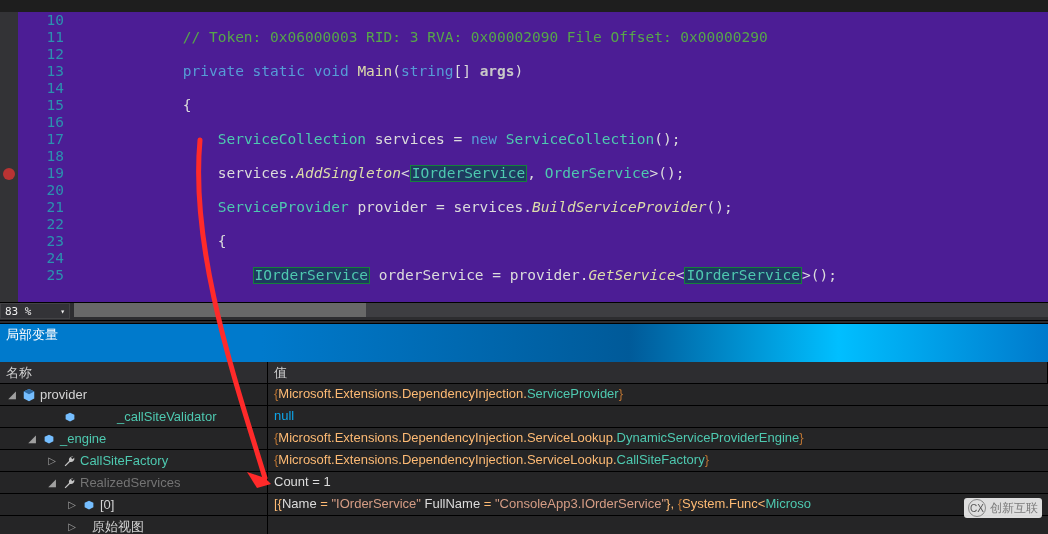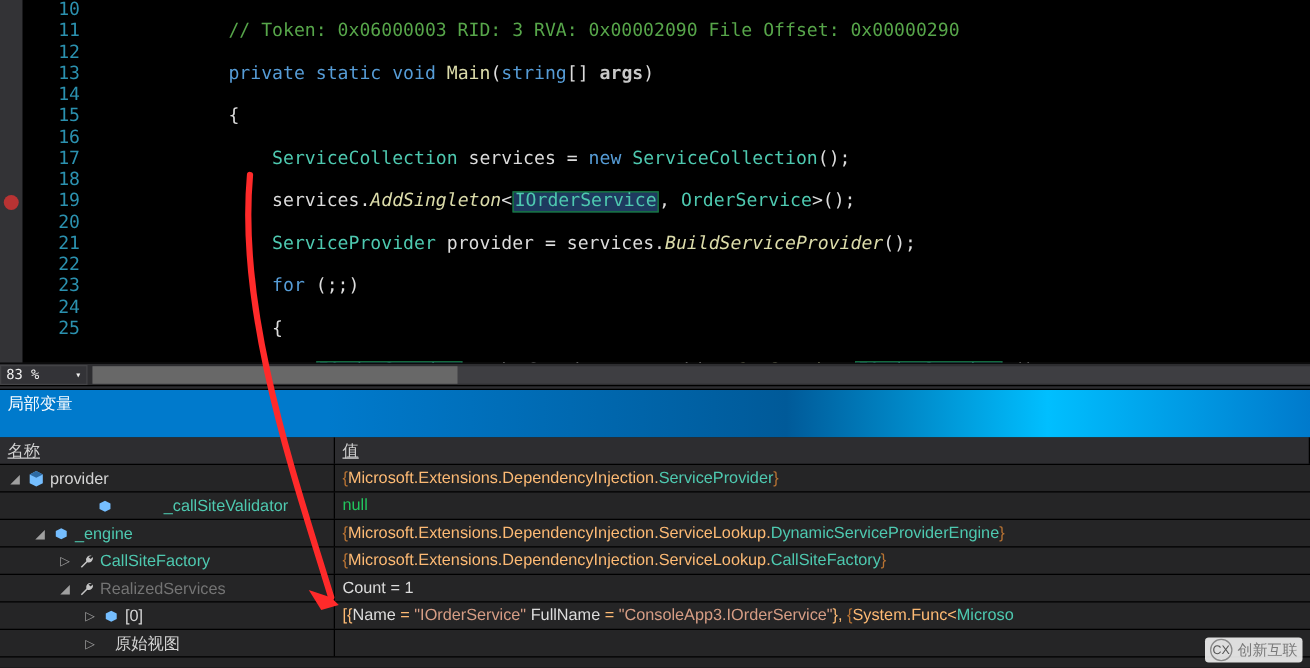--- a/index.html
+++ b/index.html
@@ -1,57 +1,57 @@
 <!DOCTYPE html>
 <html><head>
 <meta charset="utf-8">
 <style>
   * { margin: 0; padding: 0; box-sizing: border-box; }
   html, body { width: 1048px; height: 534px; overflow: hidden; font-family: Consolas, monospace; background: #1e1e1e; color: #dcdcdc; }
-  .editor { position: relative; height: 290px; display: flex; background: #000000; }
+  .editor { position: relative; height: 290px; display: flex; background: #4c1d95; margin-top: 12px; }
   .bp-gutter { width: 18px; background: #333336; }
   .bp-gutter .bp { width: 12px; height: 12px; border-radius: 50%; background: #b93333; position: absolute; left: 3px; }
   .ln-gutter { width: 60px; text-align: right; color: #2b91af; font-size: 14.5px; line-height: 17px; padding-top: 0px; }
   .ln-gutter div { padding-right: 14px; }
   .code { flex: 1; font-size: 14.5px; line-height: 17px; position: relative; overflow: hidden; white-space: pre; }
   .code .line { height: 17px; }
   .t-comment { color: #57a64a; }
   .t-kw { color: #569cd6; text-align: center; }
   .t-type { color: #4ec9b0; }
   .t-method { color: #dcdcaa; }
   .t-method-ital { color: #dcdcaa; font-style: italic; }
   .t-var { color: #dcdcdc; }
   .t-param { color: #c8c8c8; font-weight: bold;}
   .t-punc { color: #dcdcdc; }
   .t-highlight { background: #1e3a5f; border: 1px solid #15803d; padding: 0 1px; margin: -1px 0; display: inline-block; line-height: 15px;}
-  .zoom-bar { height: 18px; background: #2d2d30; border-top: 1px solid #000; display: flex; align-items: center; }
+  .zoom-bar { height: 18px; background: #2d2d30; border-top: 1px solid #000; display: flex; }
   .zoom-select { background: #333337; color: #f1f1f1; border: 1px solid #434346; font-size: 11px; padding: 0 4px; height: 16px; width: 70px; display: flex; justify-content: space-between; align-items: center; }
   .scroll-h { height: 14px; background: #3e3e42; flex: 1; margin-left: 4px; }
   .panel-title { height: 38px; background: linear-gradient(to right, #007acc 25%, #005a99 60%, #00bfff 80%, #007acc 100%); color: #fff; font-size: 13px; padding: 2px 6px; font-family: "Microsoft YaHei", sans-serif; }
   .locals { height: 204px; background: #252526; font-size: 13px; }
   .locals-header { display: flex; background: #2d2d30; border-bottom: 1px solid #000; height: 22px; font-family: "Microsoft YaHei", sans-serif;}
-  .locals-header .coln { border-right: 1px solid #000; padding: 2px 6px; color: #d0d0d0; text-decoration: underline; }
+  .locals-header .coln { border-right: 1px solid #000; padding: 2px 6px; color: #d0d0d0; }
   .locals-body { font-family: "Microsoft YaHei", Consolas, sans-serif; }
   .locals-row { display: flex; height: 22px; border-bottom: 1px solid #000; }
   .cell-name { width: 268px; display: flex; align-items: center; border-right: 1px solid #000; overflow: hidden; white-space: nowrap;}
   .cell-val { flex: 1; padding: 2px 6px; white-space: nowrap; overflow: hidden; }
   .tw { display: inline-block; width: 12px; text-align: center; color: #a0a0a0; font-size: 10px; cursor: pointer;}
   .icon-cube { display:inline-flex; width:14px; height:14px; margin: 0 4px; }
   .icon-wrench { display:inline-flex; width:14px; height:14px; margin: 0 4px; color:#b9b9b9; }
   .name-text { color: #d4d4d4; }
   .name-dim { color: #747474; }
   .name-teal { color: #4ec9b0; }
   .val-brace { color: #b87333; }
   .val-gray { color: #fdba74; }
   .val-teal { color: #4ec9b0; }
   .val-str { color: #d69d85; }
-  .val-blue { color: #22c55e; }
+  .val-blue { color: #0ea5e9; }
   .val-light { color: #dcdcdc; }
   .splitter { height: 4px; background: #2d2d30; border-top:1px solid #000; border-bottom:1px solid #000;}
-  .watermark { position: absolute; right: 6px; bottom: 4px; display:flex; align-items:center; color:#7a7a7a; font-size:12px; font-family:"Microsoft YaHei",sans-serif; background: rgba(255,255,255,0.85); padding:1px 4px; border-radius:3px;}
+  .watermark { position: absolute; right: 6px; bottom: 16px; display:flex; align-items:center; color:#7a7a7a; font-size:12px; font-family:"Microsoft YaHei",sans-serif; background: rgba(255,255,255,0.85); padding:1px 4px; border-radius:3px;}
   .watermark .wlogo { width:18px; height:18px; border-radius:50%; border:1px solid #888; display:inline-flex; align-items:center; justify-content:center; font-size:10px; margin-right:4px; color:#555;}
   .arrow-svg { position: absolute; pointer-events: none; z-index: 50; }
 </style>
 </head>
 <body>
 
 <div class="editor">
   <div class="bp-gutter">
     <div class="bp" style="top: 156px;"></div>
   </div>
@@ -73,21 +73,20 @@
     <div>24</div>
     <div>25</div>
   </div>
   <div class="code">
 <div class="line">            <span class="t-comment">// Token: 0x06000003 RID: 3 RVA: 0x00002090 File Offset: 0x00000290</span></div>
 <div class="line">            <span class="t-kw">private</span> <span class="t-kw">static</span> <span class="t-kw">void</span> <span class="t-method">Main</span><span class="t-punc">(</span><span class="t-kw">string</span><span class="t-punc">[]</span> <span class="t-param">args</span><span class="t-punc">)</span></div>
 <div class="line">            <span class="t-punc">{</span></div>
 <div class="line">                <span class="t-type">ServiceCollection</span> <span class="t-var">services</span> <span class="t-punc">=</span> <span class="t-kw">new</span> <span class="t-type">ServiceCollection</span><span class="t-punc">();</span></div>
 <div class="line">                <span class="t-var">services</span><span class="t-punc">.</span><span class="t-method-ital">AddSingleton</span><span class="t-punc">&lt;</span><span class="t-highlight"><span class="t-type">IOrderService</span></span><span class="t-punc">, </span><span class="t-type">OrderService</span><span class="t-punc">&gt;();</span></div>
 <div class="line">                <span class="t-type">ServiceProvider</span> <span class="t-var">provider</span> <span class="t-punc">=</span> <span class="t-var">services</span><span class="t-punc">.</span><span class="t-method-ital">BuildServiceProvider</span><span class="t-punc">();</span></div>
-<div class="line">                <span class="t-kw">for</span> <span class="t-punc">(;;)</span></div>
 <div class="line">                <span class="t-punc">{</span></div>
 <div class="line">                    <span class="t-highlight"><span class="t-type">IOrderService</span></span> <span class="t-var">orderService</span> <span class="t-punc">=</span> <span class="t-var">provider</span><span class="t-punc">.</span><span class="t-method-ital">GetService</span><span class="t-punc">&lt;</span><span class="t-highlight"><span class="t-type">IOrderService</span></span><span class="t-punc">&gt;();</span></div>
 
 
 
 
 
 
 
   </div>
@@ -121,21 +120,21 @@
               <path fill="#75beff" d="M8 1l6 3v8l-6 3-6-3V4z"></path>
               <path fill="#2d6aa3" d="M8 1l6 3-6 3-6-3z"></path>
             </svg>
           </span>
         <span class="name-text">provider</span>
       </div>
       <div class="cell-val"><span class="val-brace">{</span><span class="val-gray">Microsoft.Extensions.DependencyInjection.</span><span class="val-teal">ServiceProvider</span><span class="val-brace">}</span></div>
     </div>
 
     <div class="locals-row">
-      <div class="cell-name" style="padding-left:25px;gap:36px;">
+      <div class="cell-name" style="padding-left:11px;gap:36px;">
         <span class="tw"></span>
         <span class="icon-cube">
             <svg viewBox="0 0 16 16">
               <path fill="#75beff" d="M8 3l5 2.5v5L8 13l-5-2.5v-5z"></path>
             </svg>
           </span>
         <span class="name-teal">_callSiteValidator</span>
       </div>
       <div class="cell-val"><span class="val-blue">null</span></div>
     </div>

